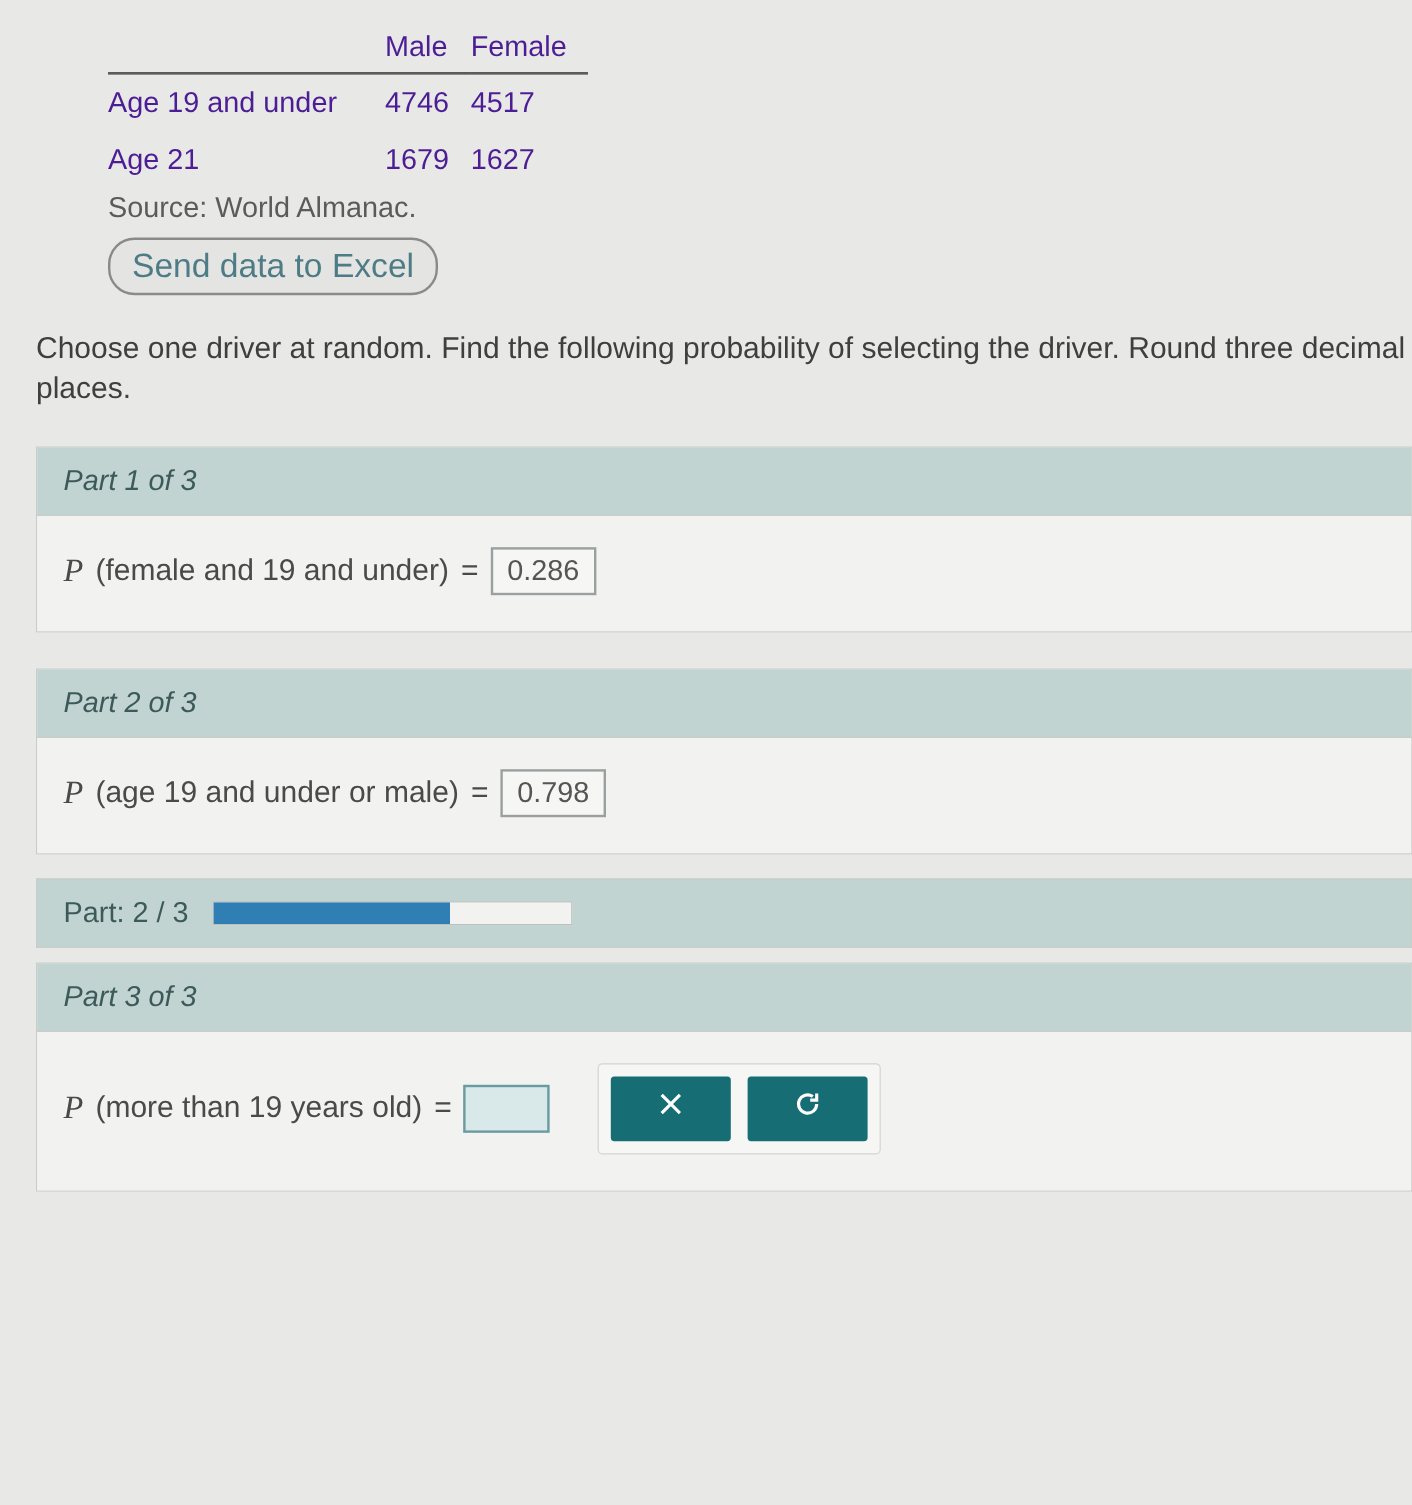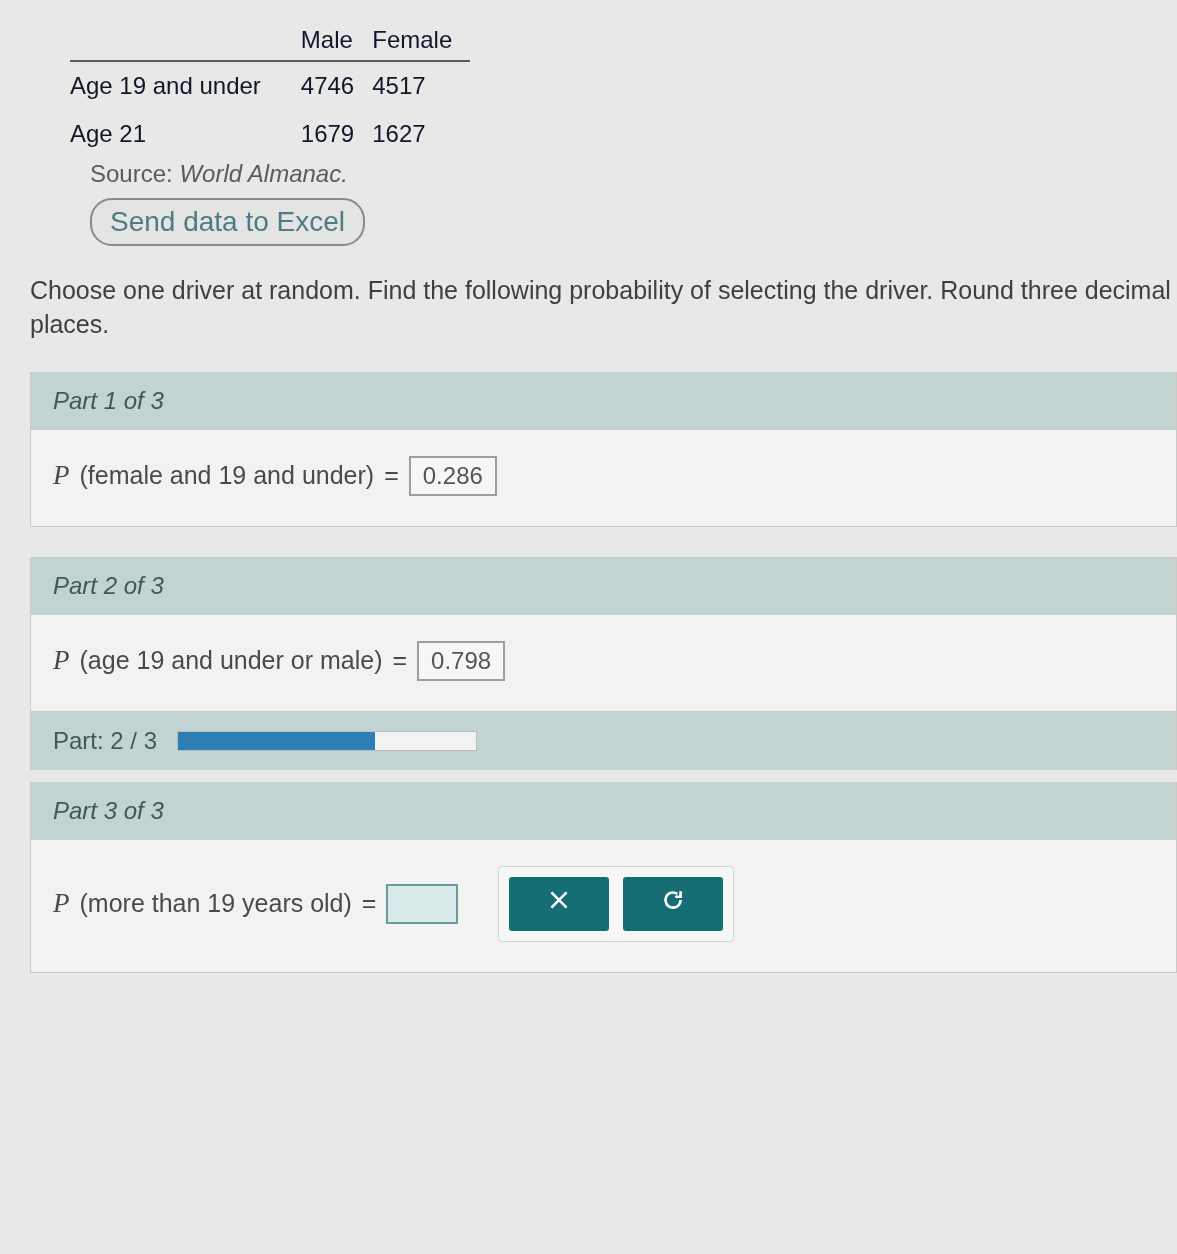--- a/index.html
+++ b/index.html
@@ -5,43 +5,43 @@
   * { box-sizing: border-box; margin: 0; padding: 0; }
   body {
     font-family: Arial, Helvetica, sans-serif;
     background: #e8e8e6;
     color: #4a4a4a;
     padding: 20px 0 40px 30px;
     width: 1177px;
     overflow: hidden;
   }
   .data-table {
-    margin-left: 40px;
+    margin-left: 60px;
     border-collapse: collapse;
     font-size: 24px;
-    color: #0f172a;
+    color: #4c1d95;
   }
   .data-table th {
     text-align: left;
     font-weight: 400;
     padding: 6px 18px 6px 0;
     border-bottom: 2px solid #5b5b5b;
   }
   .data-table th.hdr-empty { border-bottom: 2px solid #5b5b5b; }
   .data-table td {
     padding: 10px 18px 10px 0;
   }
   .data-table td.rowlabel { padding-right: 40px; }
   .source {
     margin-left: 60px;
     font-size: 24px;
     color: #5b5b5b;
     margin-top: 2px;
   }
-  .source .italic { font-style: italic; }
+  .source .italic { }
   .pill-btn {
     display: inline-block;
     margin-left: 60px;
     margin-top: 10px;
     padding: 6px 18px;
     border: 2px solid #8a8a8a;
     border-radius: 22px;
     background: #e4e4e2;
     color: #4e7c86;
     font-size: 28px;
@@ -89,20 +89,21 @@
     min-width: 72px;
     text-align: center;
   }
   .answer-box.empty {
     width: 56px;
     height: 40px;
     background: #d9e9ea;
     border: 2px solid #6a9ba0;
   }
   .progress-block {
+    margin-top: 20px;
     background: #c2d4d2;
     padding: 14px 22px;
     font-size: 24px;
     color: #3d5a5a;
     display: flex;
     align-items: center;
     gap: 20px;
     border: 1px solid #c8ccca;
   }
   .progress-bar {

